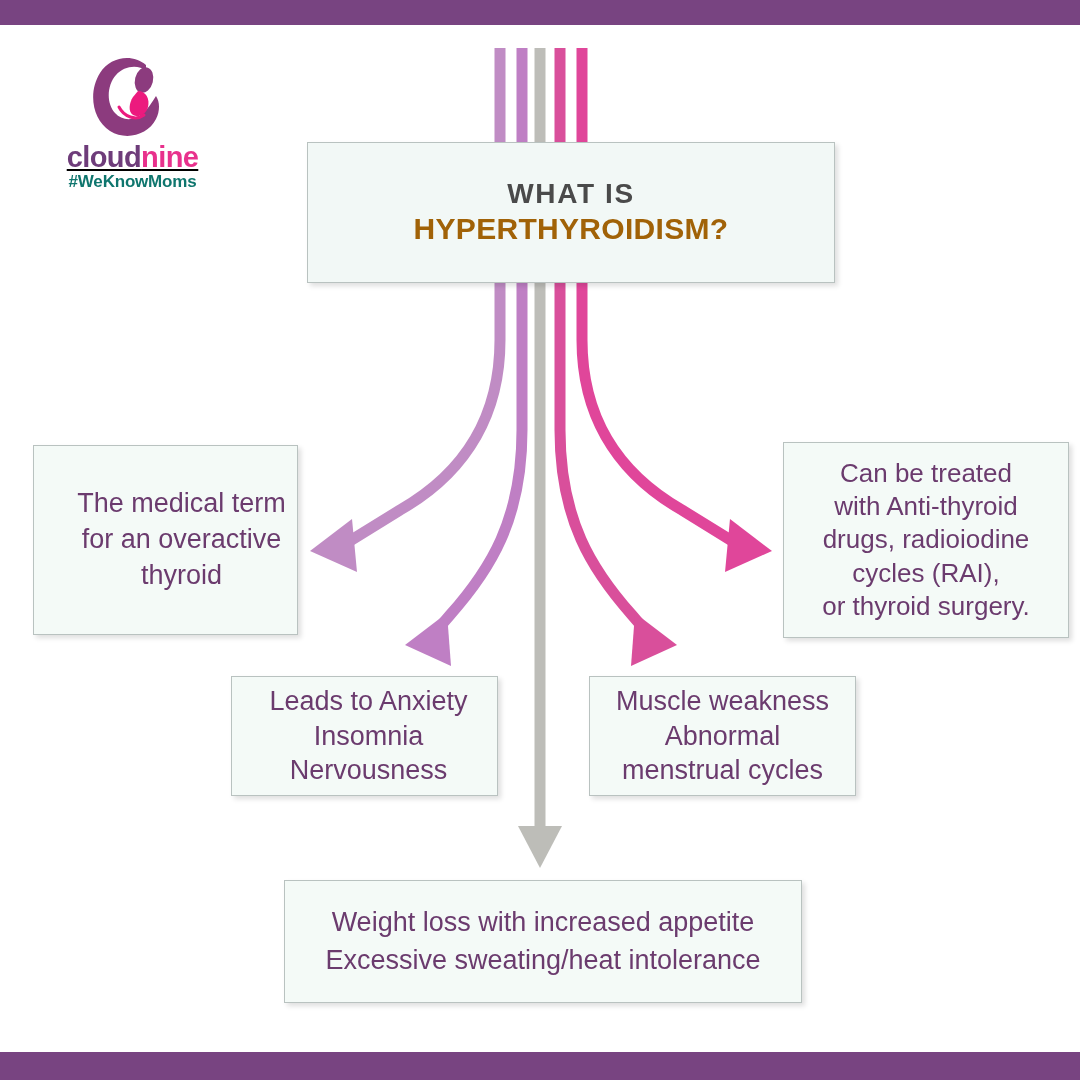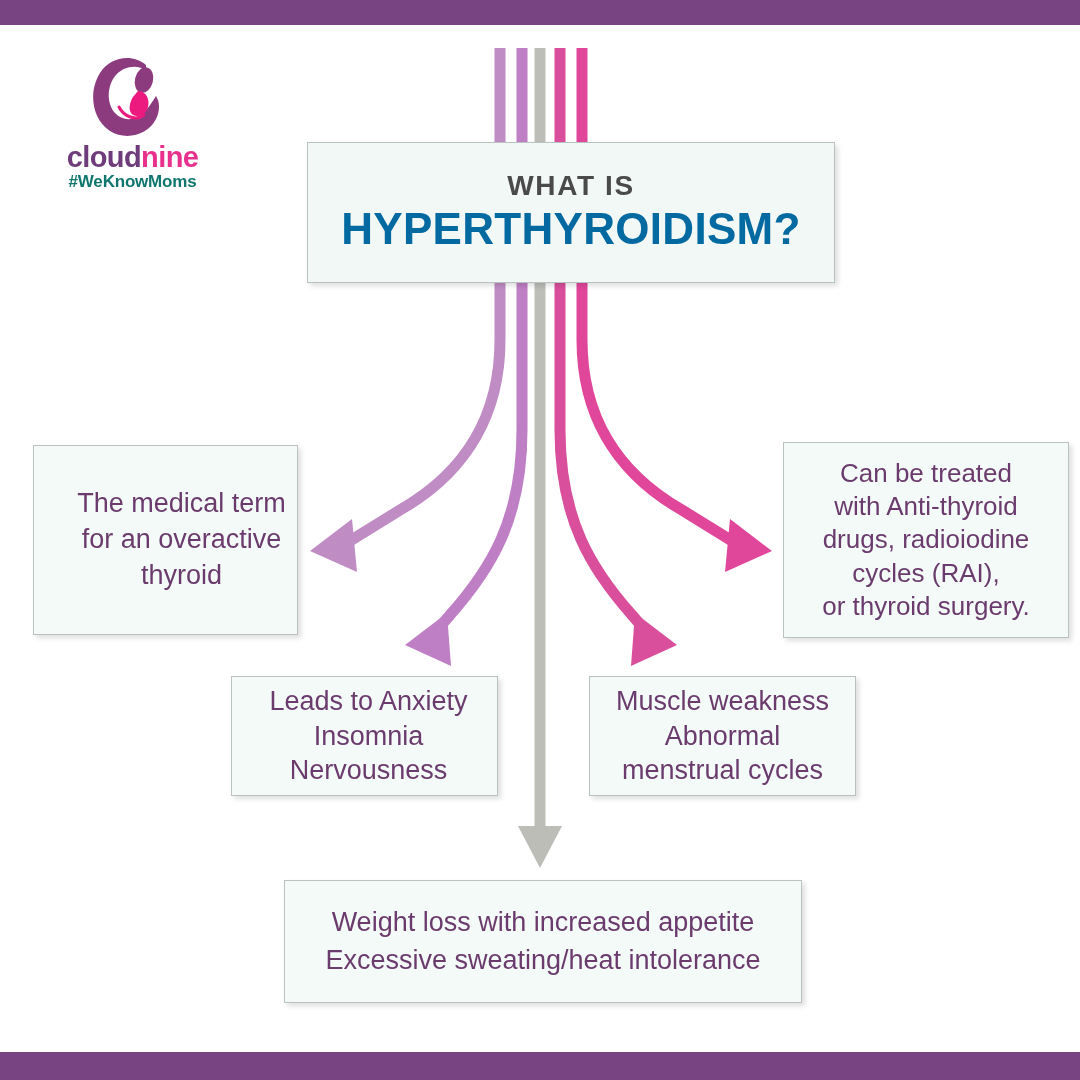--- a/index.html
+++ b/index.html
@@ -13,21 +13,21 @@
   .bar{position:absolute;left:0;width:1080px;background:#784481;}
   #bar-top{top:0;height:25px;}
   #bar-bottom{top:1052px;height:28px;}
 
   #canvas-area{position:absolute;left:0;top:25px;width:1080px;height:1027px;background:#ffffff;}
 
   
   #logo{position:absolute;left:40px;top:55px;width:185px;height:135px;}
   #logo-mark{position:absolute;left:48px;top:0;width:80px;height:85px;}
   #logo-word{position:absolute;left:0;top:88px;width:185px;text-align:center;
-    font-size:29px;font-weight:700;letter-spacing:-0.6px;line-height:1;white-space:nowrap;}
+    font-size:29px;font-weight:700;letter-spacing:-0.6px;line-height:1;white-space:nowrap;text-decoration:underline;}
   #logo-word .w1{color:#6E3C7A;}
   #logo-word .w2{color:#E8318C;}
   #logo-tag{position:absolute;left:0;top:118px;width:185px;text-align:center;
     font-size:17px;font-weight:700;color:#0f766e;letter-spacing:-0.2px;line-height:1;white-space:nowrap;}
 
   
   #flow{position:absolute;left:0;top:0;width:1080px;height:1080px;}
 
   
   .box{
@@ -37,21 +37,21 @@
     display:flex;align-items:center;justify-content:center;
     color:#6b3b6e;text-align:center;
   }
   .box .txt{width:100%;padding:0 10px;box-sizing:border-box;}
 
   #title-box{
     left:307px;top:142px;width:528px;height:141px;
     background:#f2f8f6;flex-direction:column;z-index:5;text-align:center;
   }
   #title-line1{font-size:28px;font-weight:700;color:#4a4a4a;letter-spacing:1.6px;line-height:1.15;}
-  #title-line2{font-size:44px;font-weight:700;color:#0369a1;letter-spacing:0.3px;line-height:1.15;margin-top:2px;}
+  #title-line2{font-size:30px;font-weight:700;color:#a16207;letter-spacing:0.3px;line-height:1.15;margin-top:2px;}
 
   #box-left{left:33px;top:445px;width:265px;height:190px;padding-left:32px;}
   #box-left .txt{font-size:27px;line-height:1.33;}
 
   #box-right{left:783px;top:442px;width:286px;height:196px;}
   #box-right .txt{font-size:26px;line-height:1.27;}
 
   #box-mid-left{left:231px;top:676px;width:267px;height:120px;padding-left:8px;}
   #box-mid-left .txt{font-size:27px;line-height:1.28;}
 

